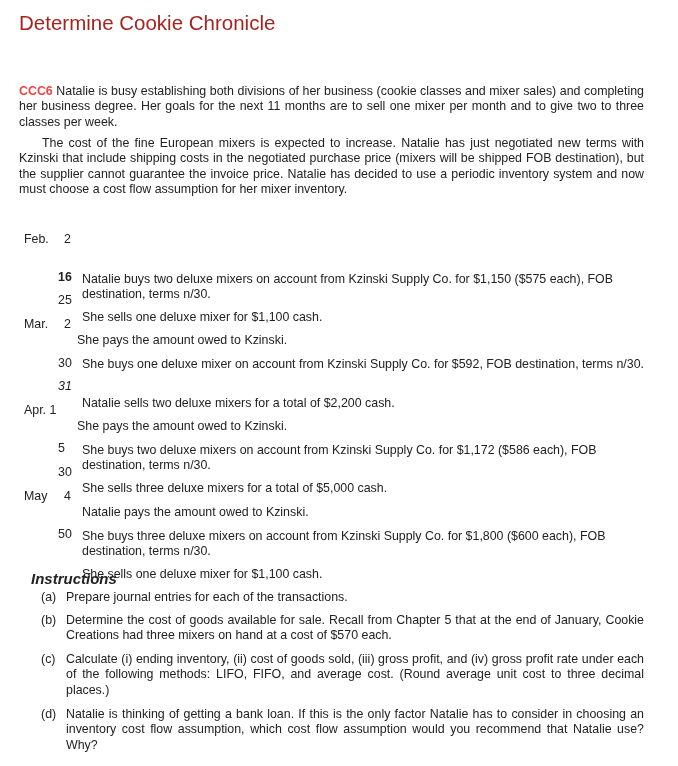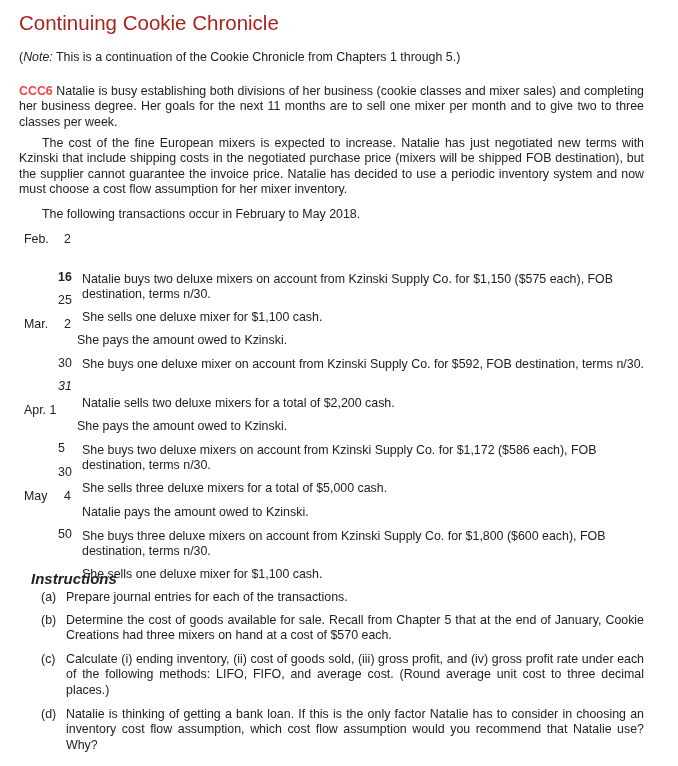--- a/index.html
+++ b/index.html
@@ -100,33 +100,29 @@
       width: 578px;
       text-align: justify;
       text-align-last: left;
     }
   </style>
 </head>
 <body>
 
 <div class="page">
 
-  <h1 class="title">Continuing Cookie Chronicle</h1>
-
-  <div class="note">
-    <span>(</span><em>Note:</em><span> This is a continuation of the Cookie Chronicle from Chapters 1 through 5.)</span>
-  </div>
+  <h1 class="title">Determine Cookie Chronicle</h1>
+
 
   <div class="para" style="top:84px;">
     <span class="ccc-label">CCC6</span><span> Natalie is busy establishing both divisions of her business (cookie classes and mixer sales) and completing her business degree. Her goals for the next 11 months are to sell one mixer per month and to give two to three classes per week.</span>
   </div>
 
   <div class="para indent" style="top:136px;">The cost of the fine European mixers is expected to increase. Natalie has just negotiated new terms with Kzinski that include shipping costs in the negotiated purchase price (mixers will be shipped FOB destination), but the supplier cannot guarantee the invoice price. Natalie has decided to use a periodic inventory system and now must choose a cost flow assumption for her mixer inventory.</div>
 
-  <div class="para indent" style="top:207px;">The following transactions occur in February to May 2018.</div>
 
   <div class="txn" style="top:232px;">
     <span class="month">Feb.</span>
     <span class="day" style="left:64px;">2</span>
     <span class="desc">Natalie buys two deluxe mixers on account from Kzinski Supply Co. for $1,150 ($575 each), FOB destination, terms n/30.</span>
   </div>
 
   <div class="txn" style="top:270px;">
     <span class="month"></span>
     <span class="day" style="left:58px;font-weight:bold;">16</span>

